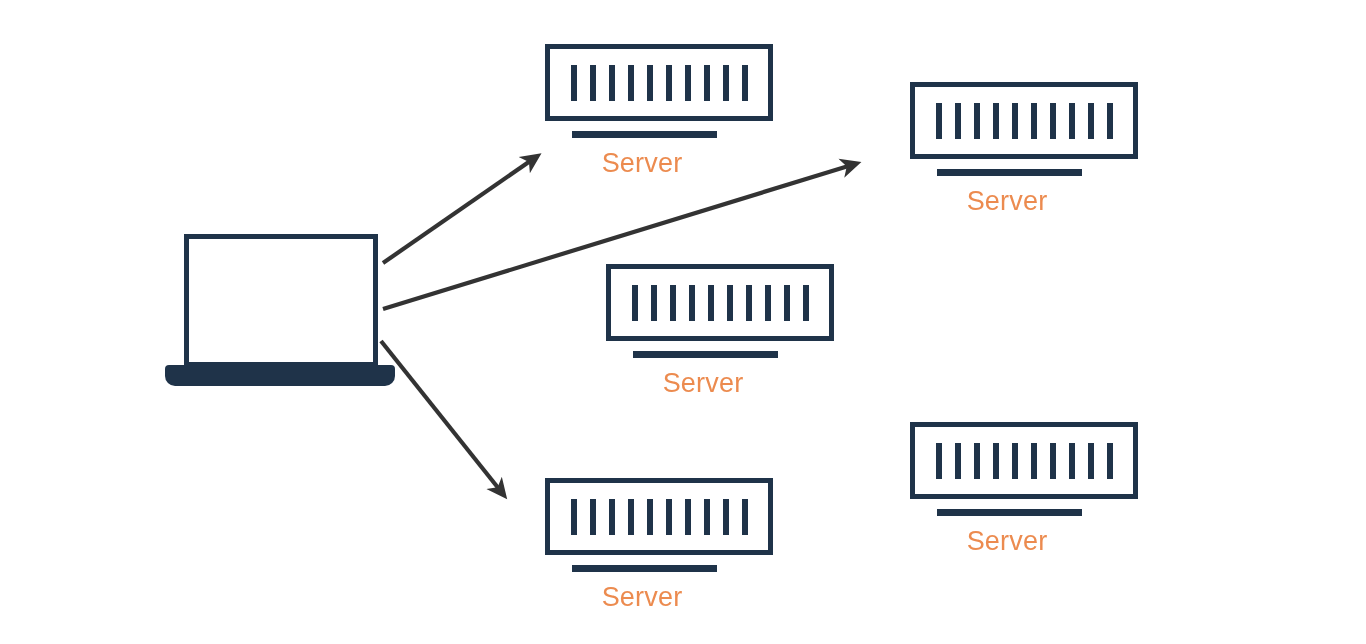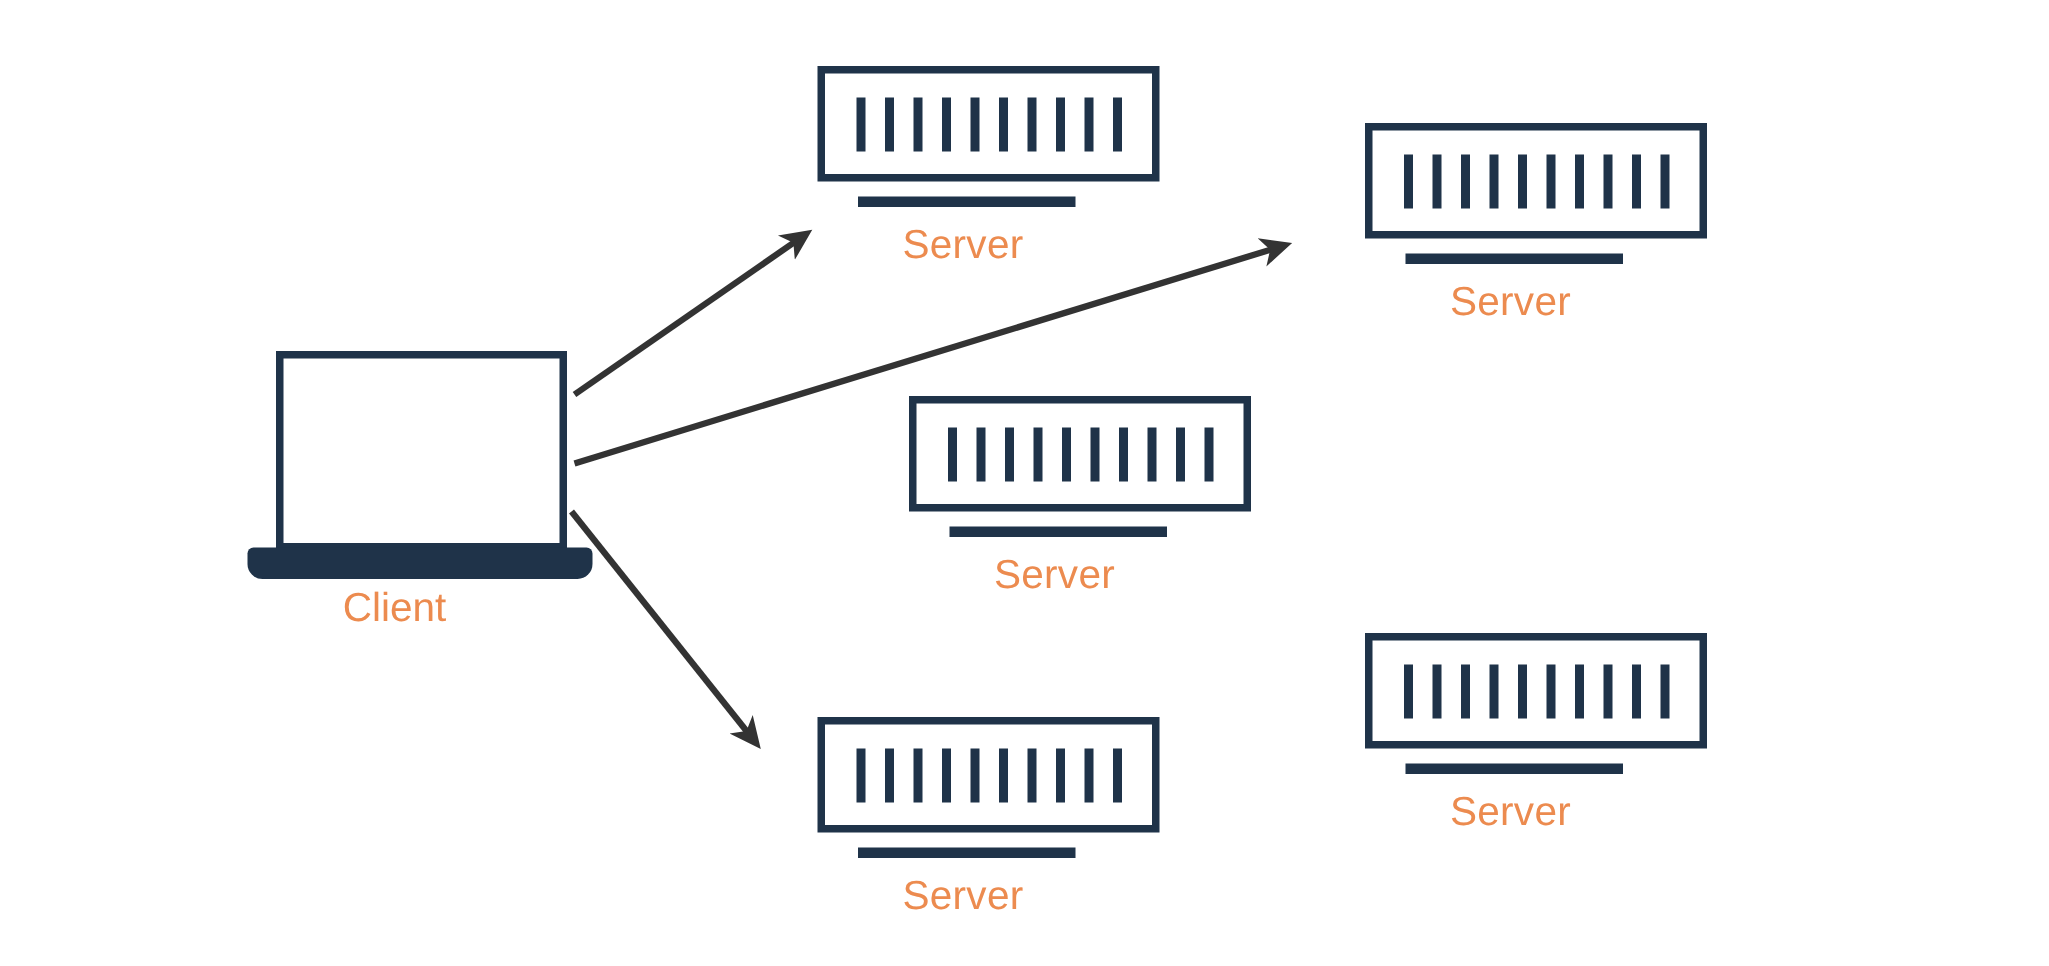--- a/index.html
+++ b/index.html
@@ -147,21 +147,20 @@
     <line x1="383" y1="309" x2="855" y2="164" stroke="#333333" stroke-width="4.2" stroke-linecap="butt" marker-end="url(#arrowhead)"></line>
 
     <line x1="381" y1="341" x2="503" y2="494" stroke="#333333" stroke-width="4.2" stroke-linecap="butt" marker-end="url(#arrowhead)"></line>
   </svg>
 
   <div class="node" id="client-node">
     <div class="laptop-icon">
       <div class="laptop-screen"></div>
       <div class="laptop-base"></div>
     </div>
-    <div id="client-label">Client</div>
   </div>
 
   <div class="node" style="left:528px; top:44px;">
     <div class="server-icon">
       <div class="server-box"></div>
       <div class="server-bars">
           <div class="server-bar"></div>
           <div class="server-bar"></div>
           <div class="server-bar"></div>
           <div class="server-bar"></div>

